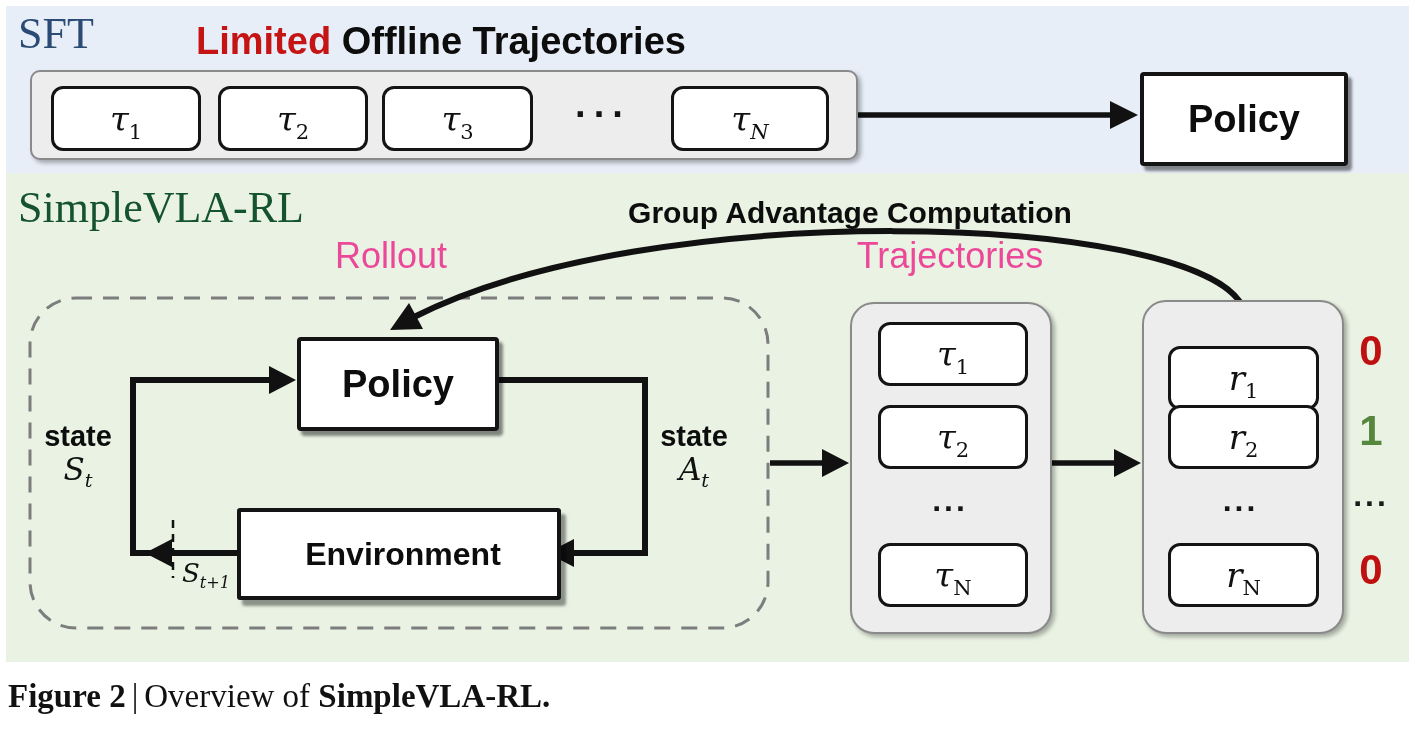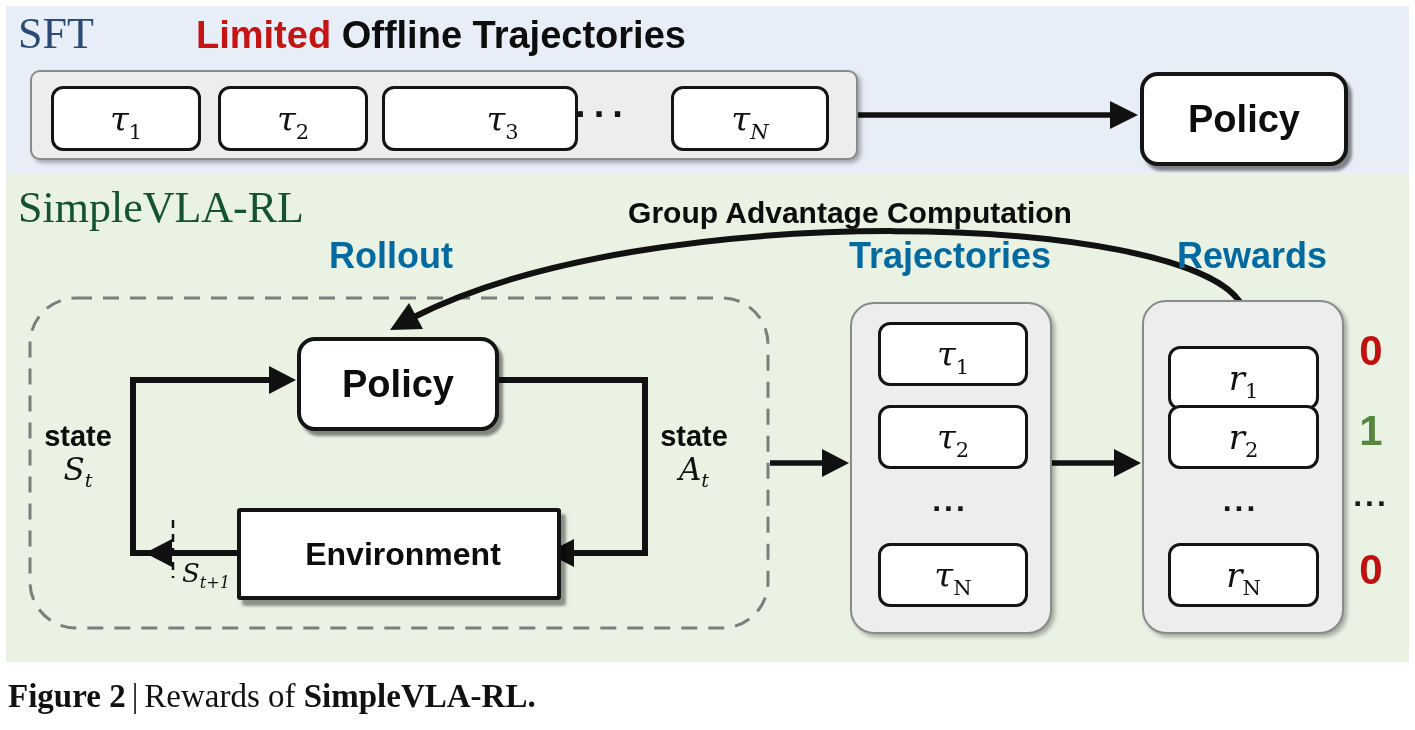--- a/index.html
+++ b/index.html
@@ -13,36 +13,36 @@
   .sans-b { font-weight:bold; color:#0d0d0d; }
   .center { display:flex; align-items:center; justify-content:center; text-align:center; }
   .math { font-family:"DejaVu Serif","Liberation Serif",serif; font-style:italic; color:#111; }
   .math sub { font-style:normal; font-size:0.62em; line-height:0; }
   .math sub.it { font-style:italic; }
   .white-box {
     position:absolute; background:#ffffff; border:3px solid #141414; border-radius:12px;
     display:flex; align-items:center; justify-content:center;
   }
   .policy-box {
-    border-width:4px; border-radius:18px; font-weight:bold; font-size:38px; color:#0d0d0d;
+    border-width:4px; border-radius:4px; font-weight:bold; font-size:38px; color:#0d0d0d;
     box-shadow:4px 5px 3px rgba(0,0,0,0.45);
   }
   .env-box {
     border-width:4px; border-radius:3px; font-weight:bold; font-size:32px; color:#0d0d0d;
     box-shadow:5px 6px 3px rgba(0,0,0,0.4);
     padding-left:8px;
   }
   .tray {
     position:absolute; background:#ededed; border:2px solid #8a8a8a;
     box-shadow:3px 3px 4px rgba(0,0,0,0.3);
   }
   .tau-font { font-size:34px; }
   .dots { font-weight:bold; color:#141414; letter-spacing:6px; }
   svg.overlay { position:absolute; left:0; top:0; pointer-events:none; }
-  .col-label { font-weight:bold; font-size:36px; color:#0369a1; }
+  .col-label { font-weight:normal; font-size:36px; color:#ec4899; }
   .reward-val { font-weight:bold; font-size:42px; }
   .caption { position:absolute; left:8px; top:678px; font-family:"Liberation Serif","DejaVu Serif",serif;
              font-size:33px; color:#111; }
   .caption .bold { font-weight:bold; }
   .caption .sep { font-weight:normal; padding:0 6px; }
 </style>
 </head>
 <body>
 
 <div class="canvas">
@@ -83,52 +83,51 @@
     </g>
 
     <g>
       <path d="M 1240 302 C 1180 213, 650 197, 414 317" stroke="#111" stroke-width="6" fill="none"></path>
       <polygon points="390,330 409,303 423,329" fill="#111"></polygon>
     </g>
   </svg>
 
   <div class="abs serif" style="left: 18px; top: 8px; font-size: 44px; color: rgb(43, 75, 116);">SFT</div>
 
-  <div class="abs" style="left:196px;top:14px;font-size:38px;font-weight:bold;">
+  <div class="abs" style="left:196px;top:20px;font-size:38px;font-weight:bold;">
     <span style="color: rgb(196, 20, 20);">Limited</span>
     <span style="color:#0d0d0d;">Offline Trajectories</span>
   </div>
 
   <div class="tray" style="left:30px;top:70px;width:824px;height:86px;border-radius:10px;"></div>
 
   <div class="white-box tau-font" style="left:51px;top:86px;width:144px;height:59px;">
     <span class="math"><span>τ</span><sub>1</sub></span>
   </div>
   <div class="white-box tau-font" style="left:218px;top:86px;width:144px;height:59px;">
     <span class="math"><span>τ</span><sub>2</sub></span>
   </div>
-  <div class="white-box tau-font" style="left:382px;top:86px;width:145px;height:59px;padding-left:45px;">
+  <div class="white-box tau-font" style="left:382px;top:86px;width:145px;height:59px;">
     <span class="math"><span>τ</span><sub>3</sub></span>
   </div>
   <div class="abs center dots" style="left:548px;top:86px;width:110px;height:56px;font-size:38px;">···</div>
   <div class="white-box tau-font" style="left:671px;top:86px;width:152px;height:59px;">
     <span class="math"><span>τ</span><sub class="it">N</sub></span>
   </div>
 
   <div class="white-box policy-box" style="left:1140px;top:72px;width:200px;height:86px;">
     <span>Policy</span>
   </div>
 
   <div class="abs serif" style="left: 18px; top: 182px; font-size: 44px; color: #14532d;">SimpleVLA-RL</div>
 
   <div class="abs center sans-b" style="left:600px;top:194px;width:500px;height:38px;font-size:30px;">Group Advantage Computation</div>
 
   <div class="abs center col-label" style="left:316px;top:236px;width:150px;height:40px;">Rollout</div>
   <div class="abs center col-label" style="left:838px;top:236px;width:224px;height:40px;">Trajectories</div>
-  <div class="abs center col-label" style="left:1156px;top:236px;width:192px;height:40px;">Rewards</div>
 
   <div class="white-box policy-box" style="left:297px;top:337px;width:194px;height:86px;">
     <span>Policy</span>
   </div>
   <div class="white-box env-box" style="left:237px;top:508px;width:308px;height:84px;">
     <span>Environment</span>
   </div>
 
   <div class="abs center sans-b" style="left:36px;top:420px;width:84px;height:32px;font-size:29px;text-align:right;">state</div>
   <div class="abs center math" style="left:36px;top:452px;width:84px;height:34px;font-size:31px;">
@@ -167,17 +166,17 @@
   <div class="white-box tau-font" style="left:1168px;top:543px;width:145px;height:58px;">
     <span class="math"><span>r</span><sub>N</sub></span>
   </div>
 
   <div class="abs center reward-val" style="left: 1344px; top: 328px; width: 54px; height: 46px; color: rgb(192, 17, 17);">0</div>
   <div class="abs center reward-val" style="left: 1344px; top: 408px; width: 54px; height: 46px; color: rgb(85, 135, 62);">1</div>
   <div class="abs center reward-val dots" style="left: 1344px; top: 472px; width: 54px; height: 46px; font-size: 32px; letter-spacing: 3px; color: rgb(26, 26, 26);">...</div>
   <div class="abs center reward-val" style="left: 1344px; top: 547px; width: 54px; height: 46px; color: rgb(192, 17, 17);">0</div>
 
   <div class="caption">
-    <span class="bold">Figure 2</span><span class="sep">|</span><span>Rewards of</span>
+    <span class="bold">Figure 2</span><span class="sep">|</span><span>Overview of</span>
     <span class="bold">SimpleVLA-RL.</span>
   </div>
 
 </div>
 
 </body></html>

